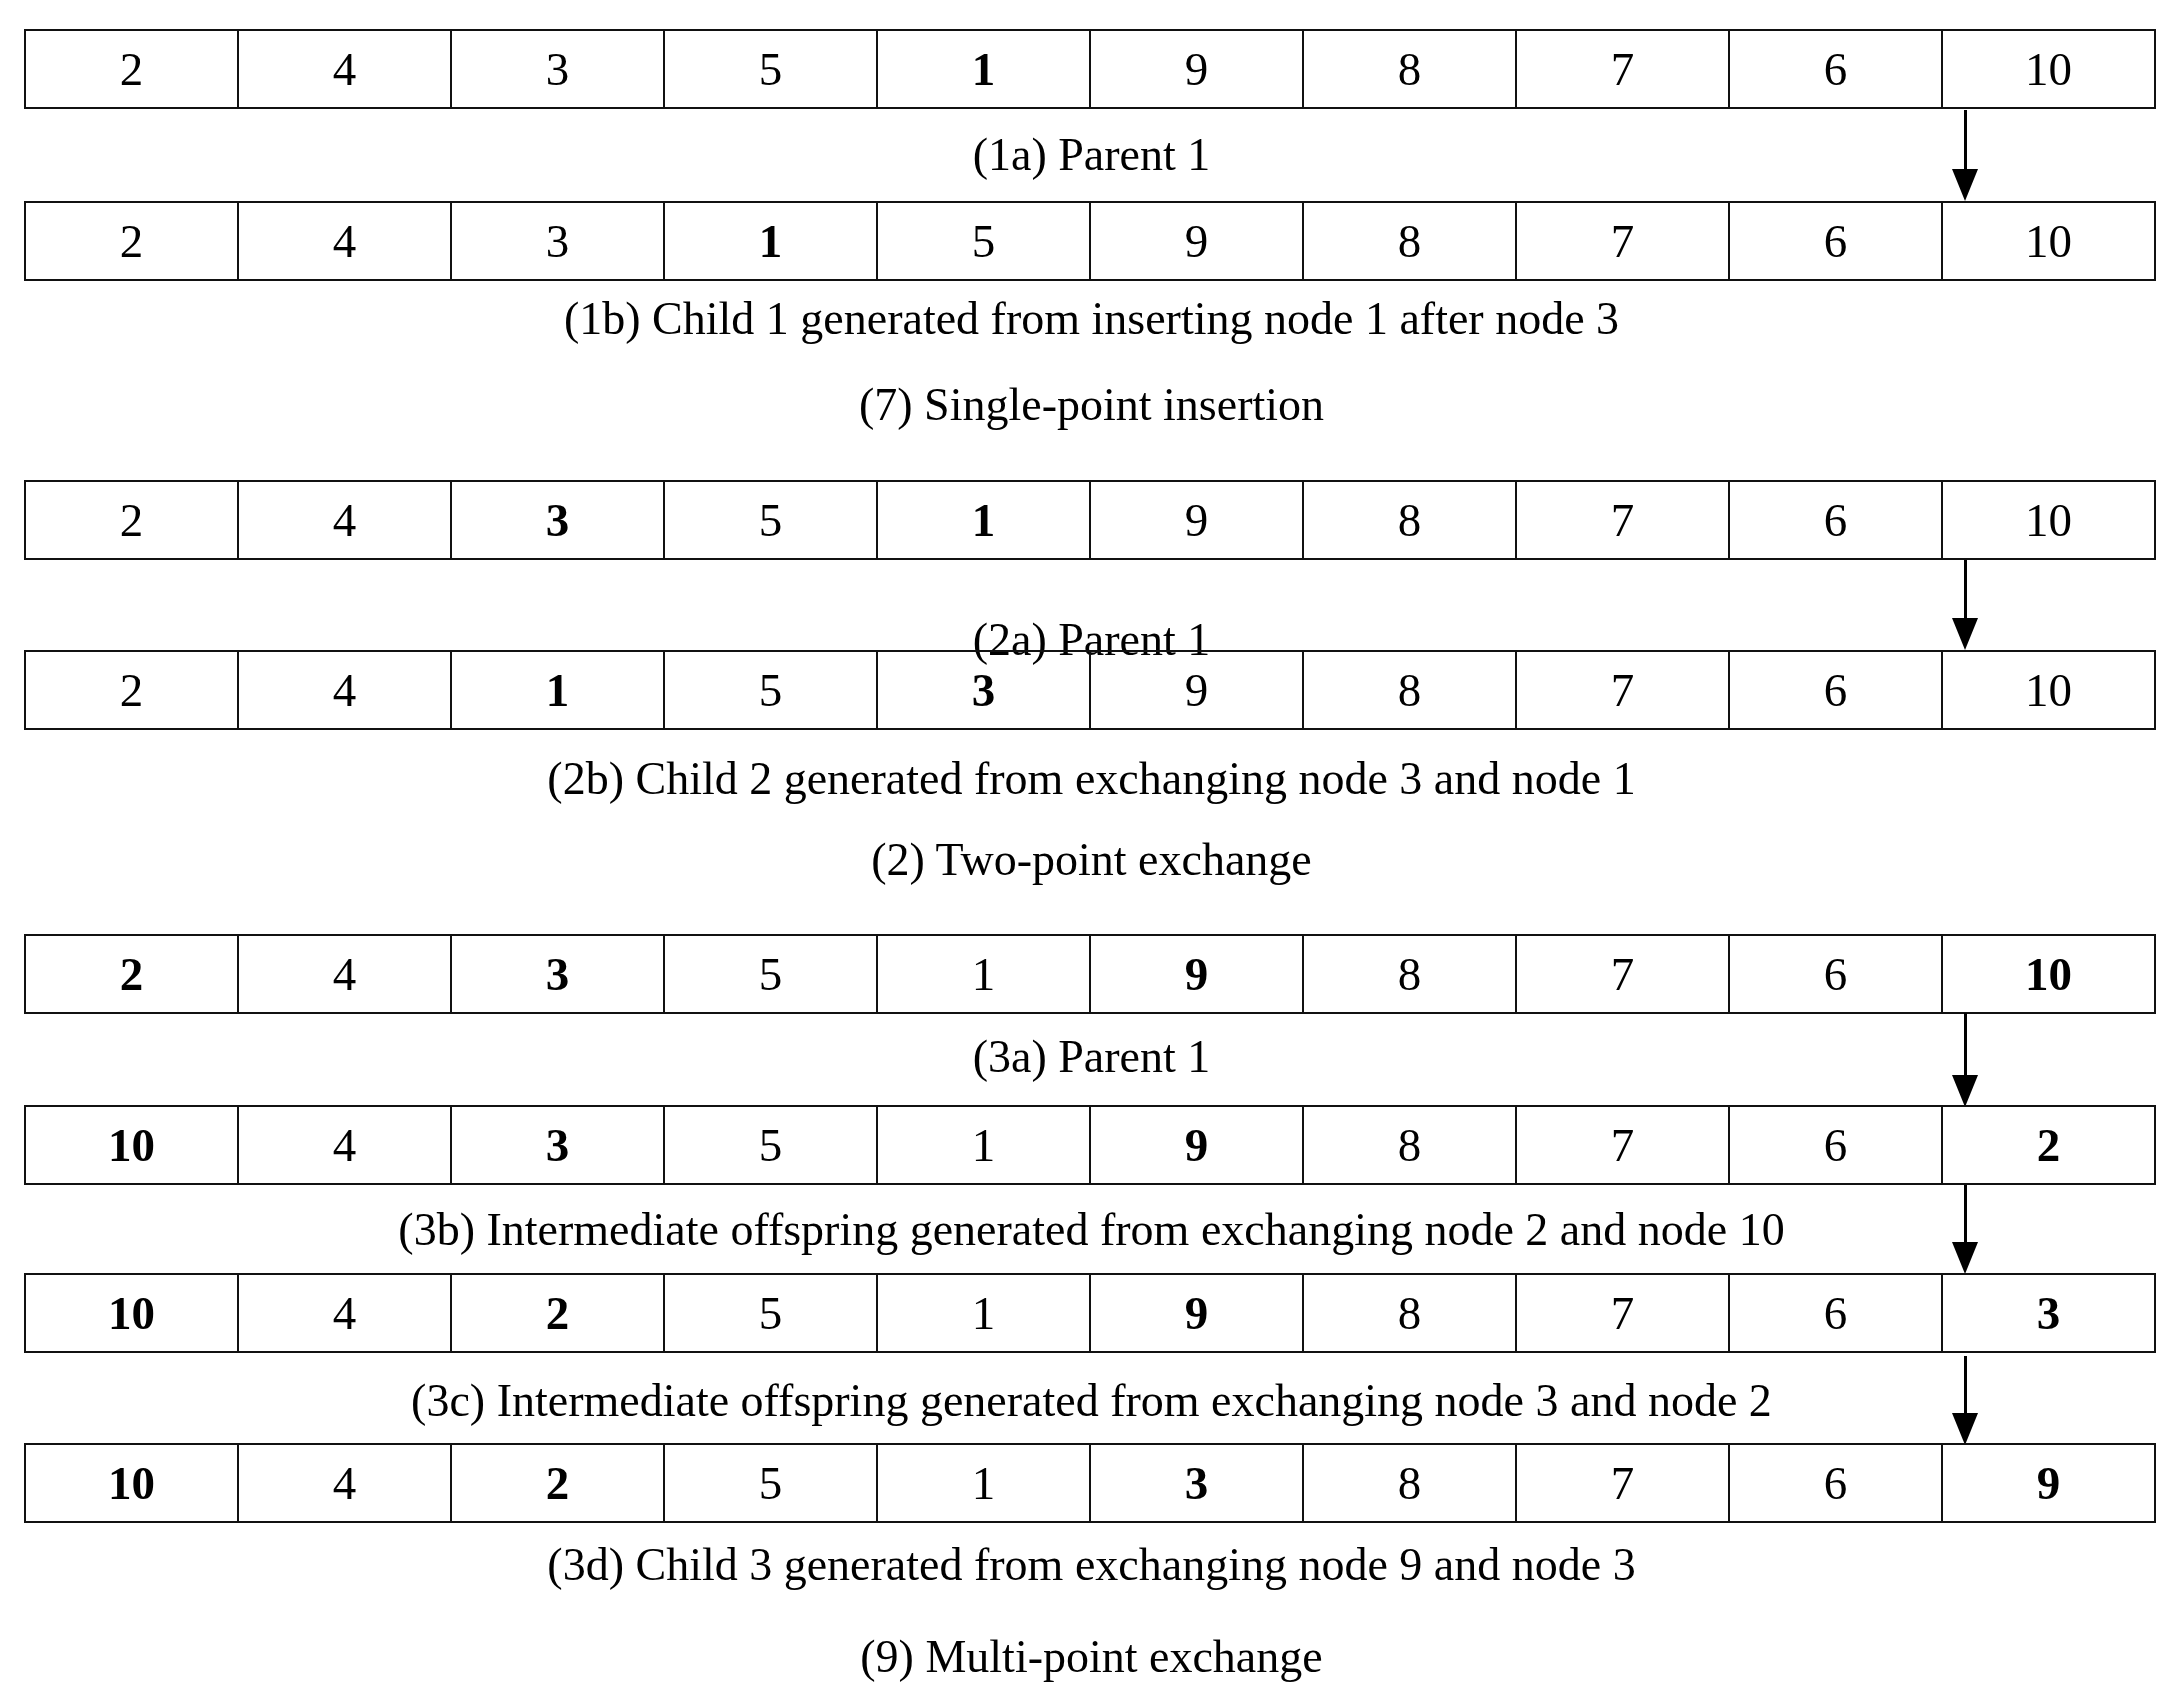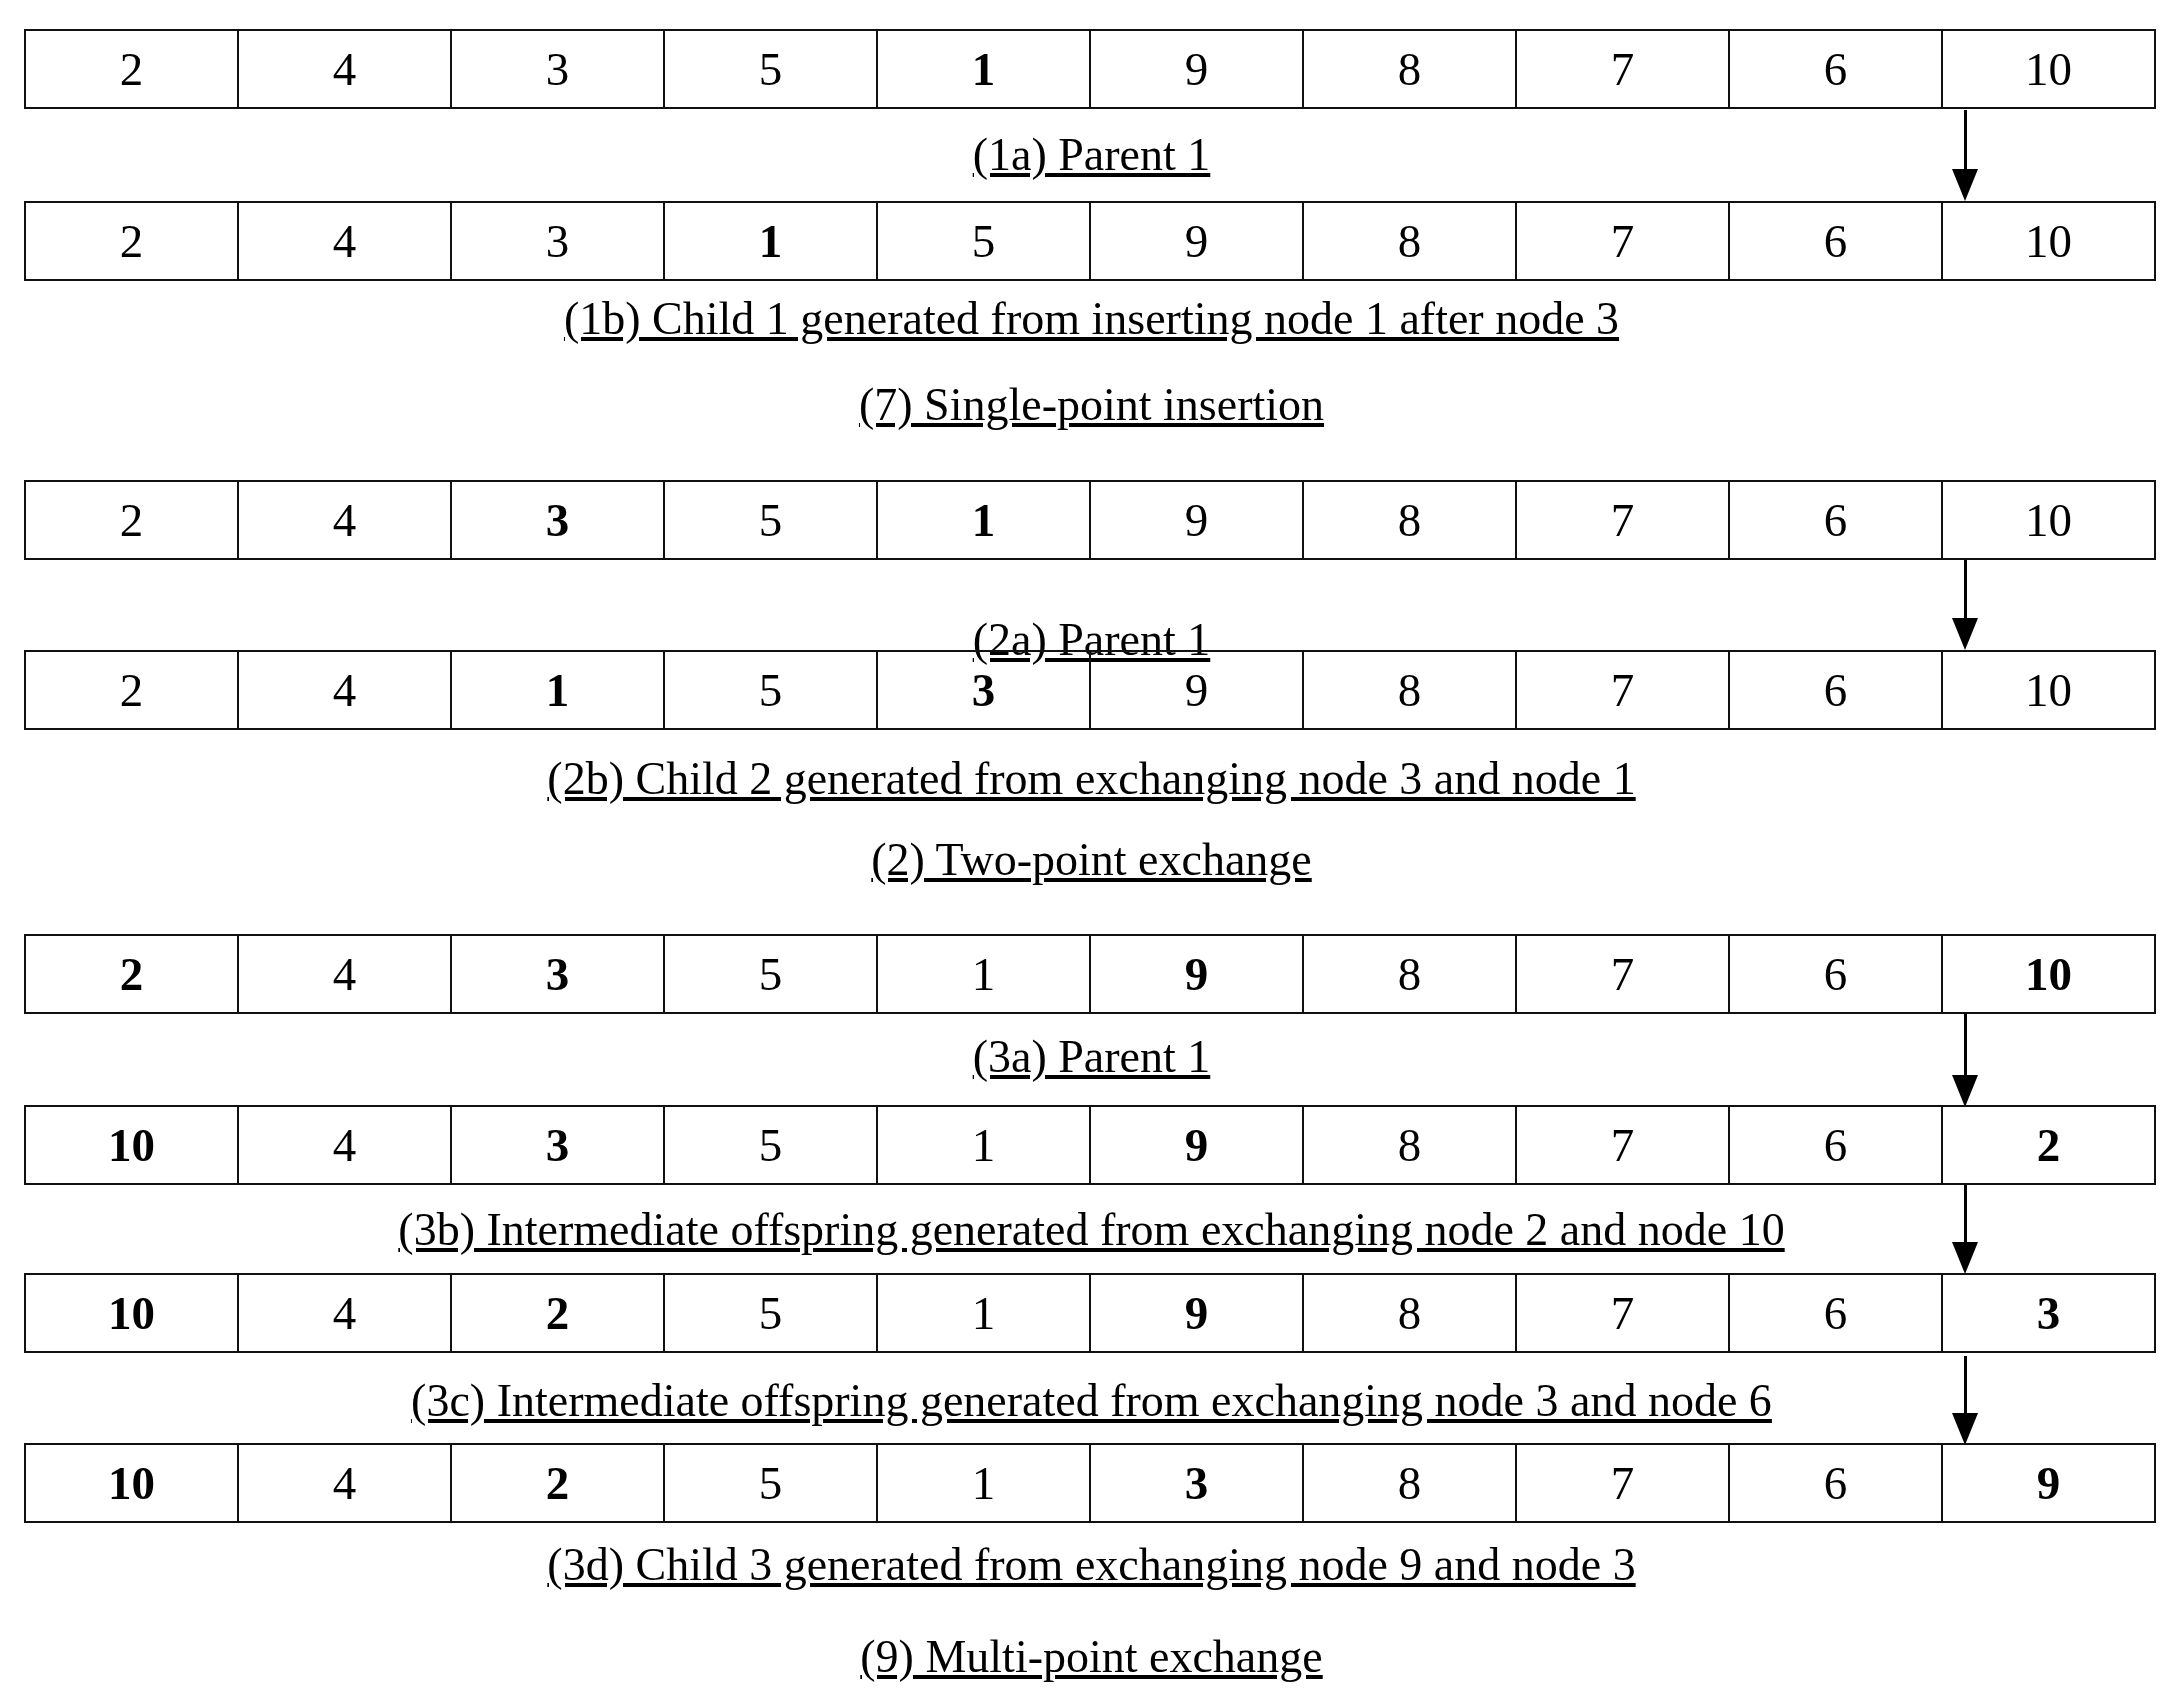--- a/index.html
+++ b/index.html
@@ -5,21 +5,21 @@
   html, body { margin: 0; padding: 0; background: #ffffff; }
   body { width: 2183px; height: 1694px; position: relative; overflow: hidden;
          font-family: "Liberation Serif", "DejaVu Serif", serif; color: #000; }
   .row { position: absolute; left: 24px; width: 2132px; height: 80px;
          display: flex; box-sizing: border-box; border: 2.6px solid #111; }
   .cell { flex: 1 1 0; display: flex; align-items: center; justify-content: center;
           font-size: 47px; border-left: 2px solid #111; box-sizing: border-box; }
   .cell:first-child { border-left: none; }
   .cell.bold { font-weight: bold; }
   .caption { position: absolute; left: 0; width: 2183px; text-align: center;
-             font-size: 46px; line-height: 53px; white-space: nowrap; text-decoration: underline; }
+             font-size: 46px; line-height: 53px; white-space: nowrap; }
   .arrow { position: absolute; width: 26px; }
   .arrow .shaft { position: absolute; left: 12px; top: 0; width: 3.3px; background: #000; }
   .arrow .head { position: absolute; left: 0; width: 0; height: 0;
                  border-left: 13px solid transparent; border-right: 13px solid transparent;
                  border-top: 32px solid #000; }
 </style>
 </head>
 <body>
 
 <div>
@@ -130,21 +130,21 @@
     <div class="cell">4</div>
     <div class="cell bold">2</div>
     <div class="cell">5</div>
     <div class="cell">1</div>
     <div class="cell bold">9</div>
     <div class="cell">8</div>
     <div class="cell">7</div>
     <div class="cell">6</div>
     <div class="cell bold">3</div>
   </div>
-  <div class="caption" style="top:1374px">(3c) Intermediate offspring generated from exchanging node 3 and node 6</div>
+  <div class="caption" style="top:1374px">(3c) Intermediate offspring generated from exchanging node 3 and node 2</div>
   <div class="arrow" style="left:1952px; top:1356px; height:88px">
     <div class="shaft" style="height:61px"></div>
       <div class="head" style="top:57px"></div>
   </div>
   <div class="row" style="top:1443px">
     <div class="cell bold">10</div>
     <div class="cell">4</div>
     <div class="cell bold">2</div>
     <div class="cell">5</div>
     <div class="cell">1</div>

